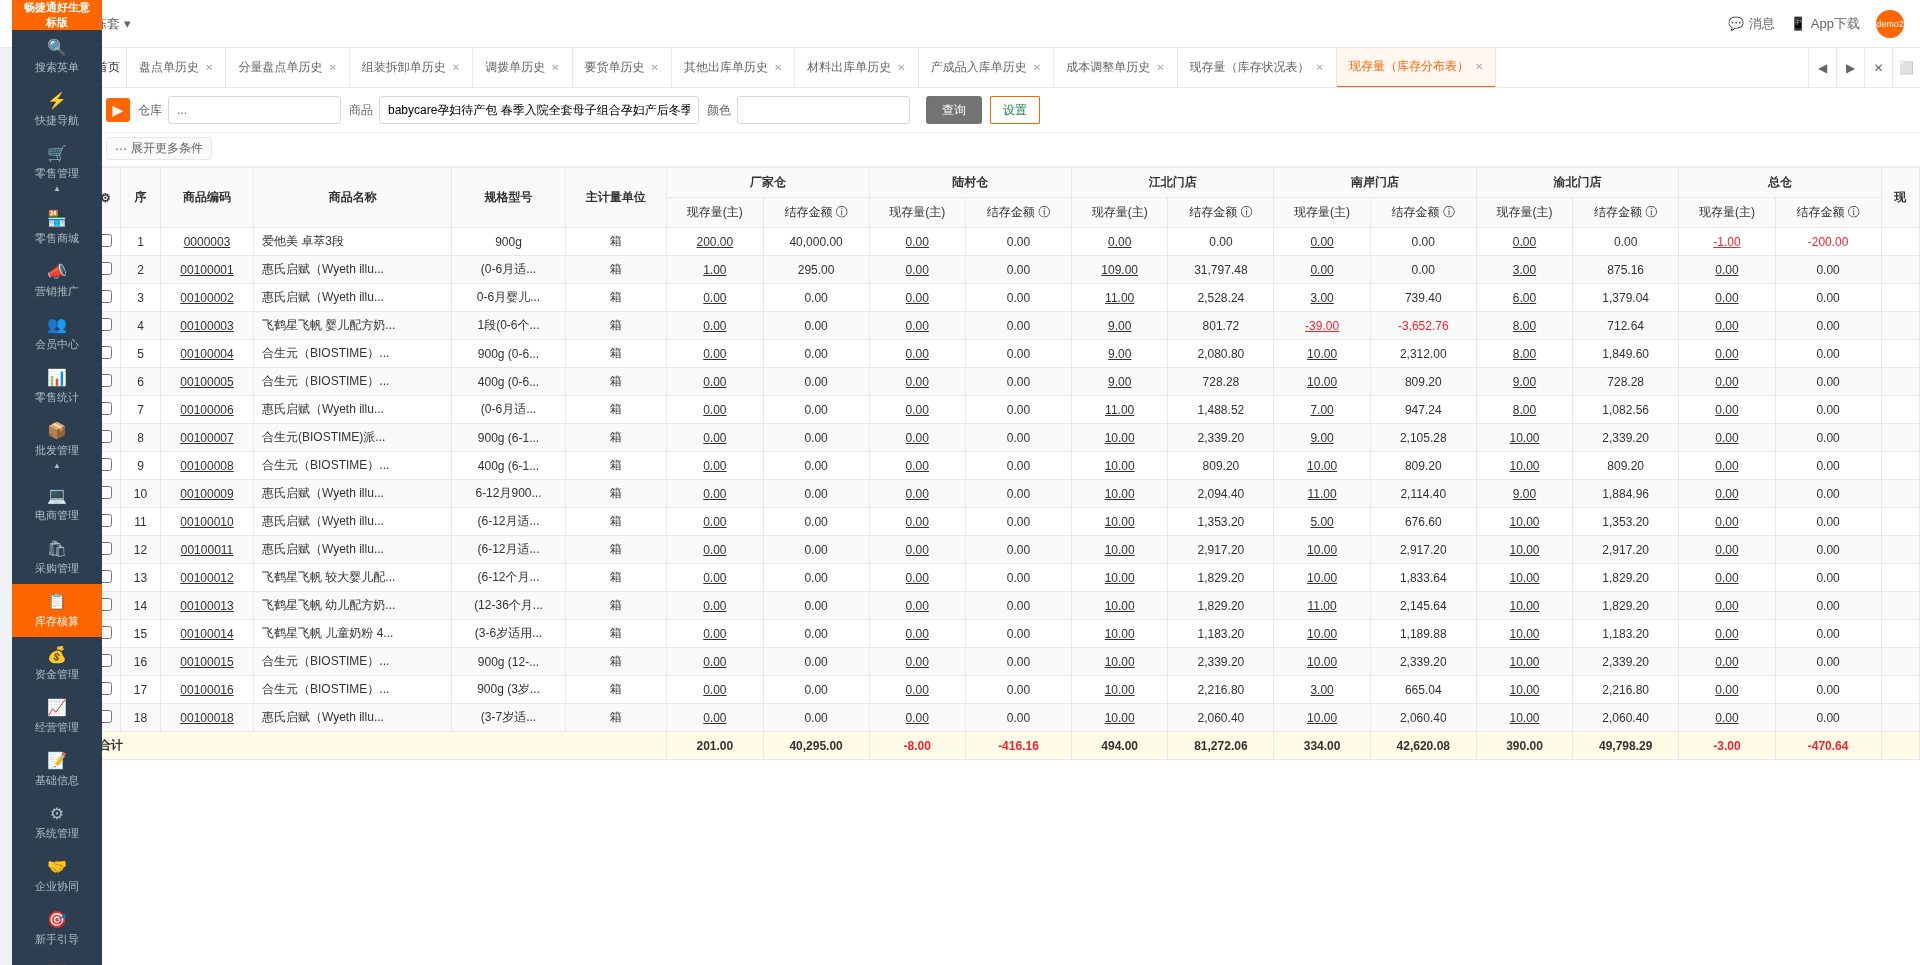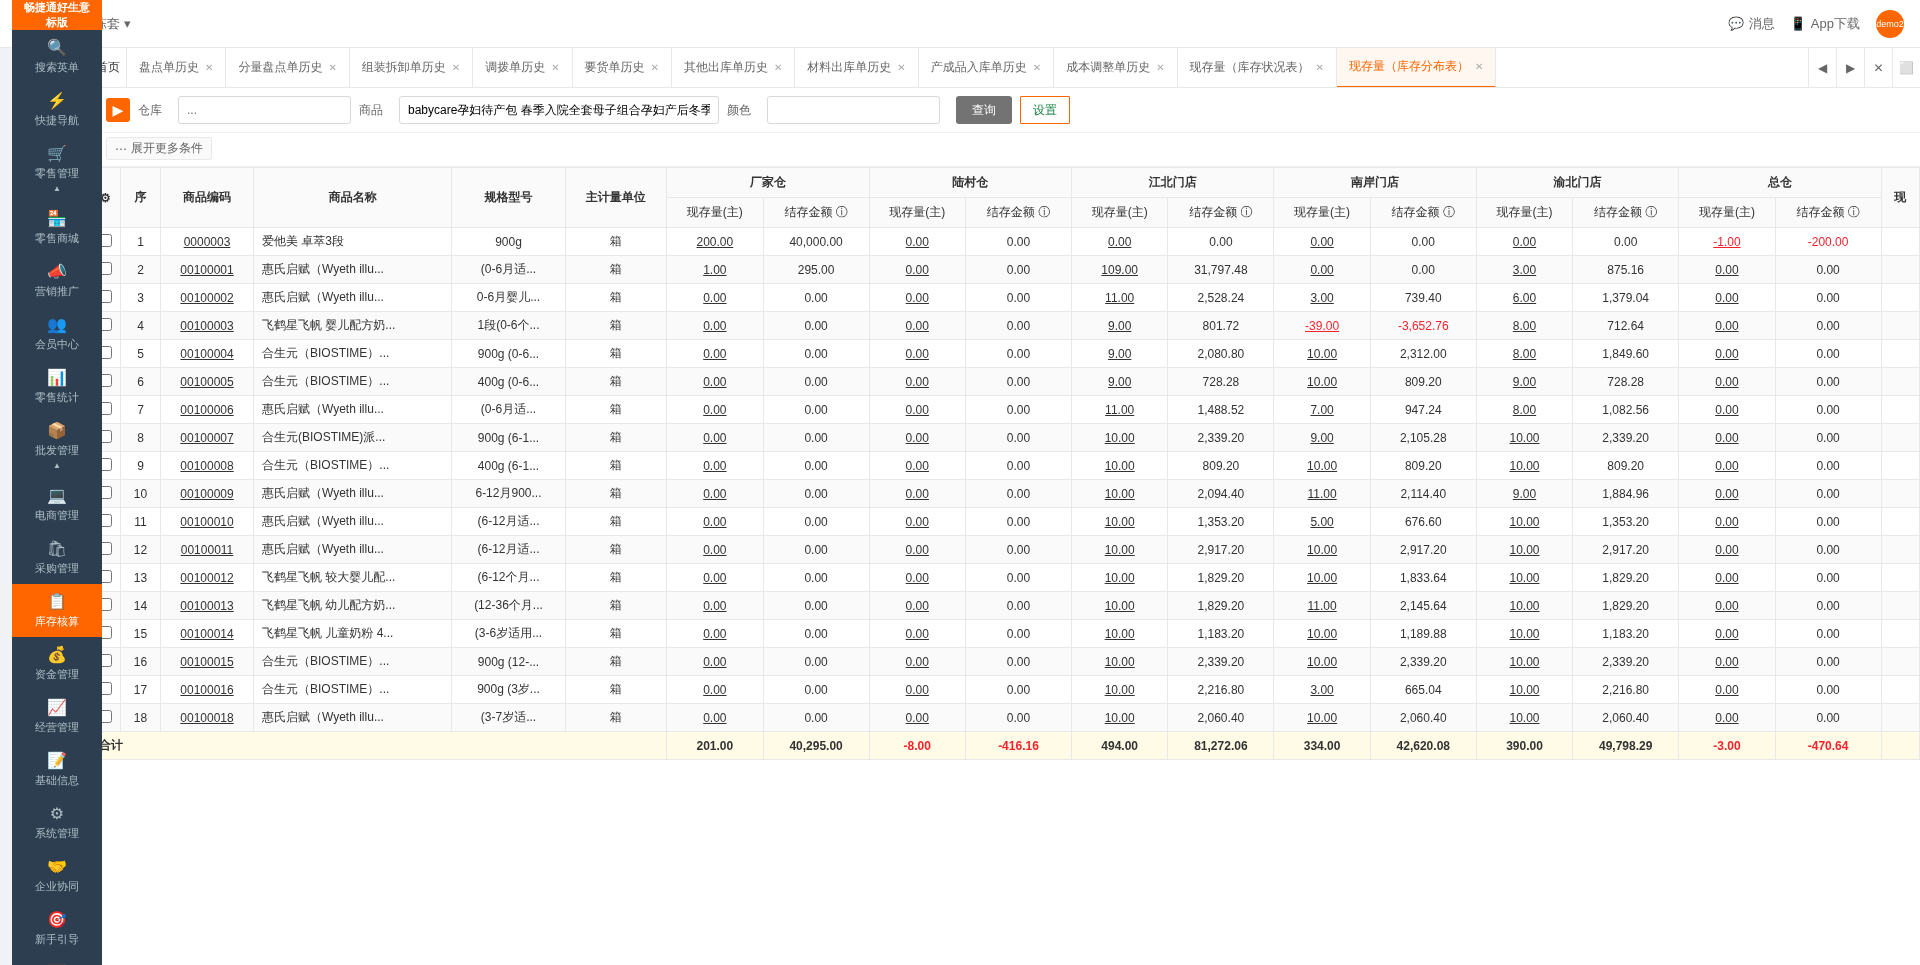--- a/index.html
+++ b/index.html
@@ -210,21 +210,21 @@
       border-radius: 3px;
       cursor: pointer;
       display: flex;
       align-items: center;
       justify-content: center;
       font-size: 14px;
     }
     .filter-field {
       display: flex;
       align-items: center;
-      gap: 16px;
+      gap: 6px;
     }
     .filter-label {
       color: #666;
       font-size: 12px;
       white-space: nowrap;
     }
     .filter-input {
       border: 1px solid #d9d9d9;
       border-radius: 3px;
       padding: 4px 8px;

